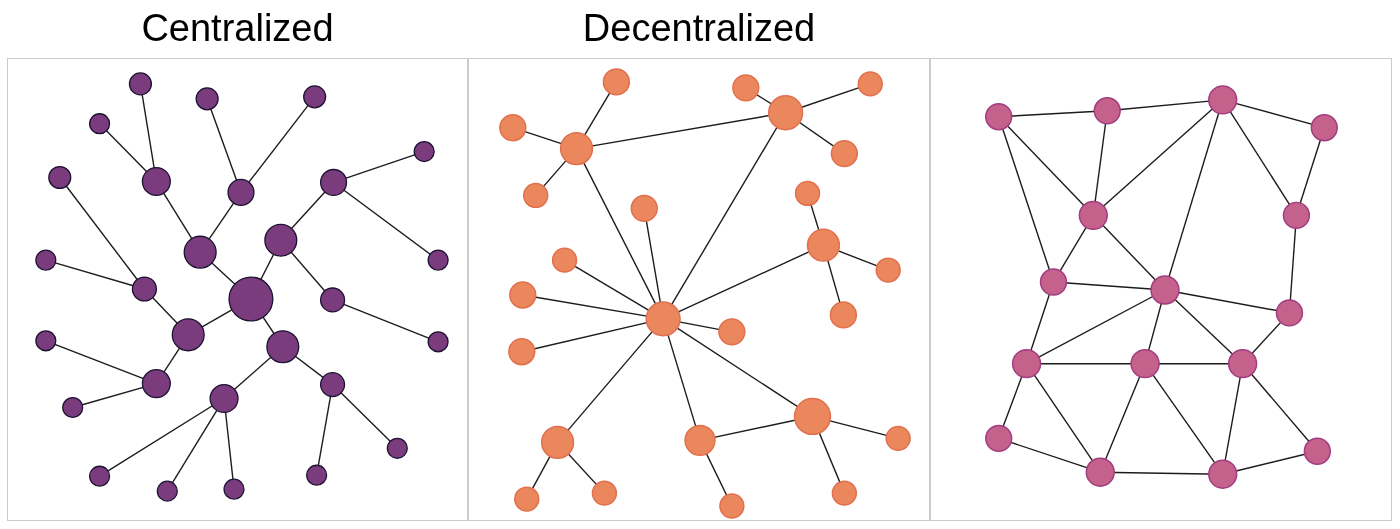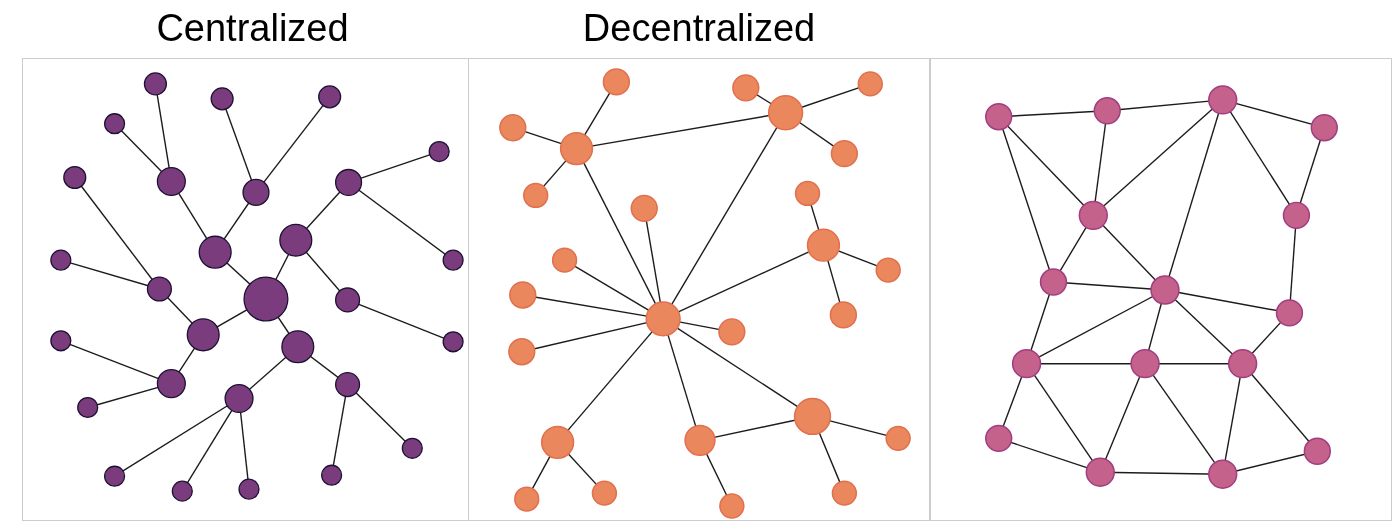--- a/index.html
+++ b/index.html
@@ -43,21 +43,21 @@
     height: 463px;
     border: 1px solid #cccccc;
     box-sizing: border-box;
     background: #ffffff;
   }
   .panel-box svg {
     display: block;
     width: 100%;
     height: 100%;
   }
-  #col-1 { left: 22px;   width: 461px; }
+  #col-1 { left: 7px;   width: 461px; }
   #col-2 { left: 468px; width: 462px; }
   #col-3 { left: 930px; width: 462px; }
 </style>
 </head>
 <body>
 
 <div class="figure">
 
   <div class="panel-col" id="col-1">
     <div class="panel-title">Centralized</div>

